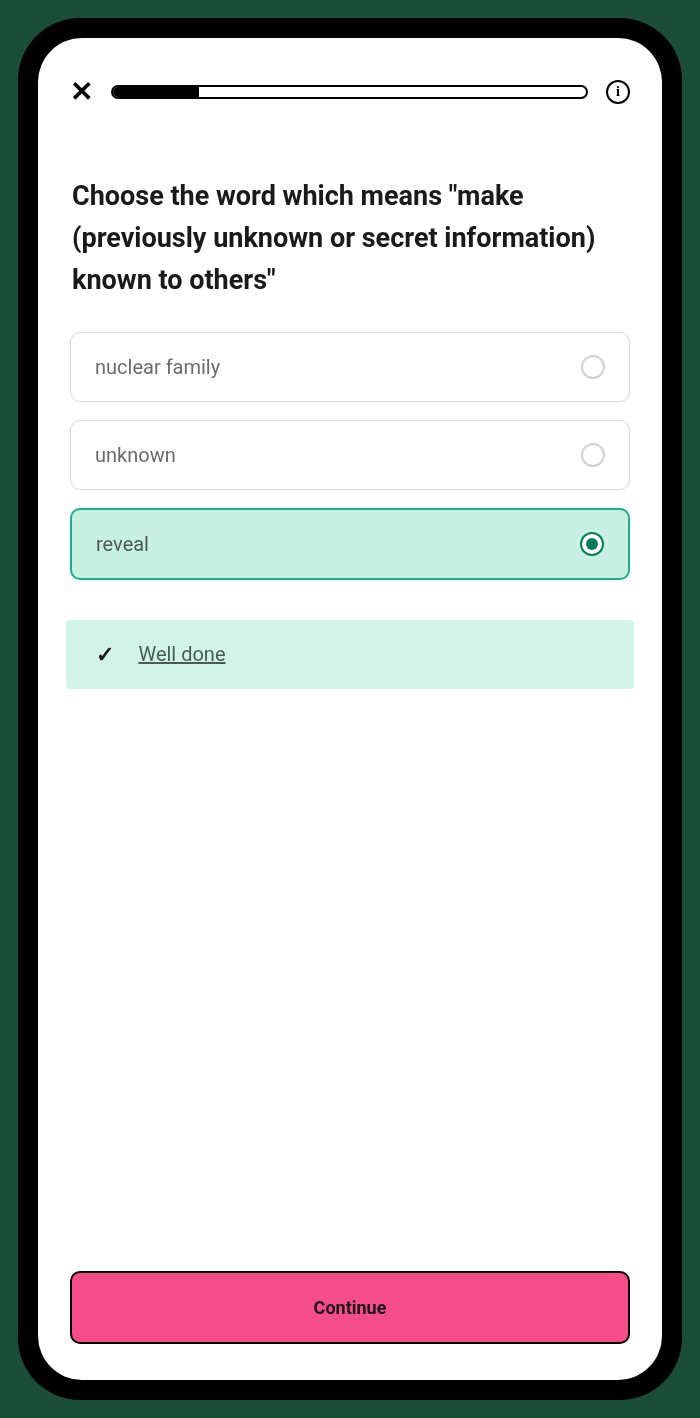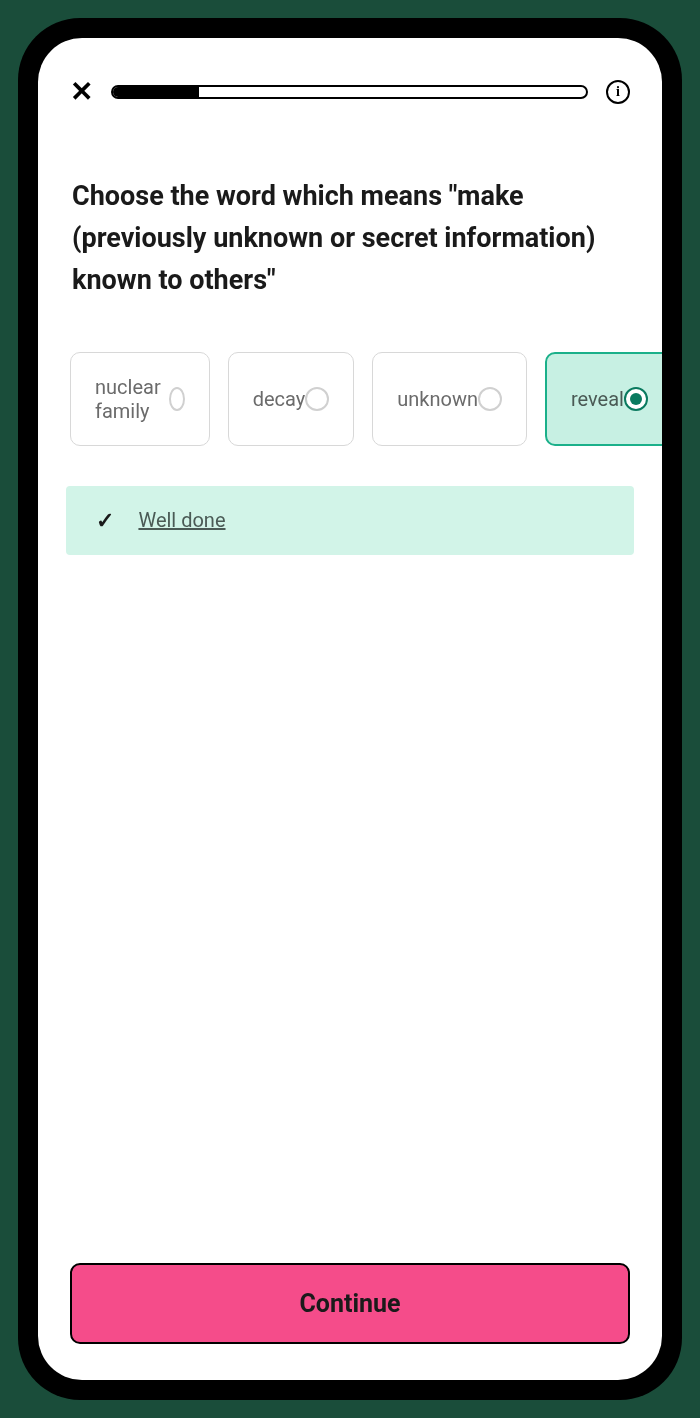--- a/index.html
+++ b/index.html
@@ -72,26 +72,26 @@
       font-weight: bold;
       font-size: 14px;
       cursor: pointer;
       font-family: Georgia, serif;
     }
     .question {
       font-size: 27px;
       font-weight: 700;
       color: #1a1a1a;
       line-height: 1.55;
-      margin-bottom: 50px;
+      margin-bottom: 30px;
       padding: 0 6px;
     }
     .options {
       display: flex;
-      flex-direction: row;
+      flex-direction: column;
       gap: 18px;
       padding: 0 4px;
     }
     .option {
       display: flex;
       align-items: center;
       justify-content: space-between;
       padding: 22px 24px;
       border: 1.5px solid #d8d8d8;
       border-radius: 10px;
@@ -151,21 +151,21 @@
       text-decoration: underline;
     }
     .spacer {
       flex: 1;
     }
     .continue-btn {
       background: #f54c8a;
       border: 2.5px solid #000;
       border-radius: 10px;
       padding: 24px;
-      font-size: 25px;
+      font-size: 18px;
       font-weight: 700;
       color: #1a1a1a;
       cursor: pointer;
       text-align: center;
       margin: 0 4px 8px 4px;
     }
   </style>
 </head>
 <body>
 
@@ -181,24 +181,20 @@
     </div>
 
     <div class="question">Choose the word which means "make (previously unknown or secret information) known to others"</div>
 
     <div class="options">
       <div class="option">
         <span class="option-label">nuclear family</span>
         <span class="option-radio"></span>
       </div>
       <div class="option">
-        <span class="option-label">decay</span>
-        <span class="option-radio"></span>
-      </div>
-      <div class="option">
         <span class="option-label">unknown</span>
         <span class="option-radio"></span>
       </div>
       <div class="option selected">
         <span class="option-label">reveal</span>
         <span class="option-radio"></span>
       </div>
     </div>
 
     <div class="feedback">

